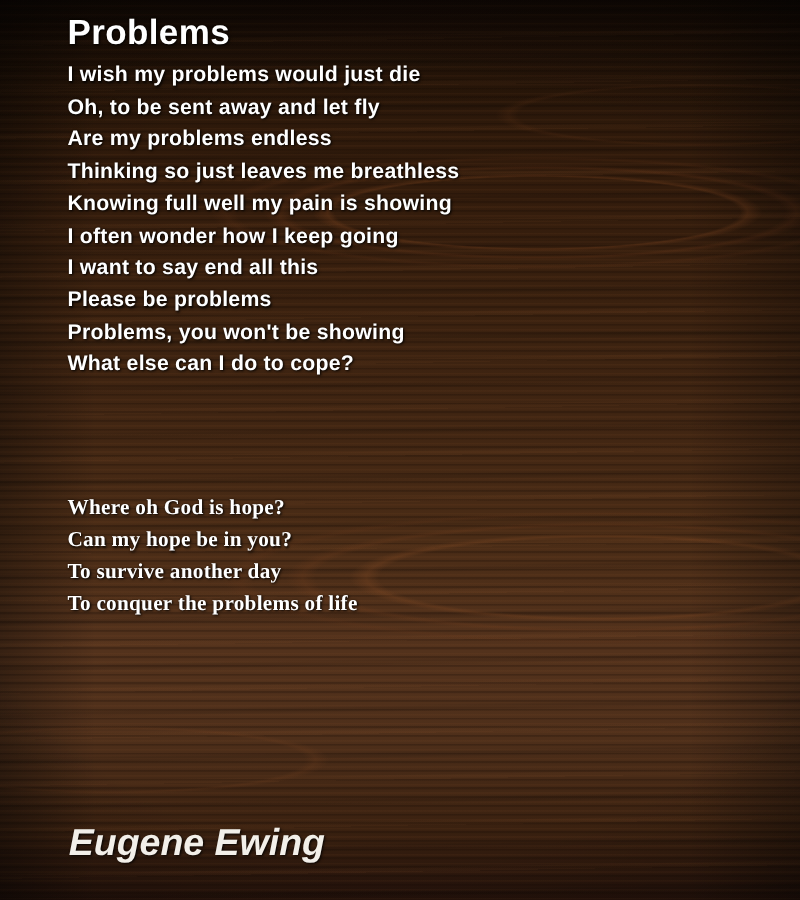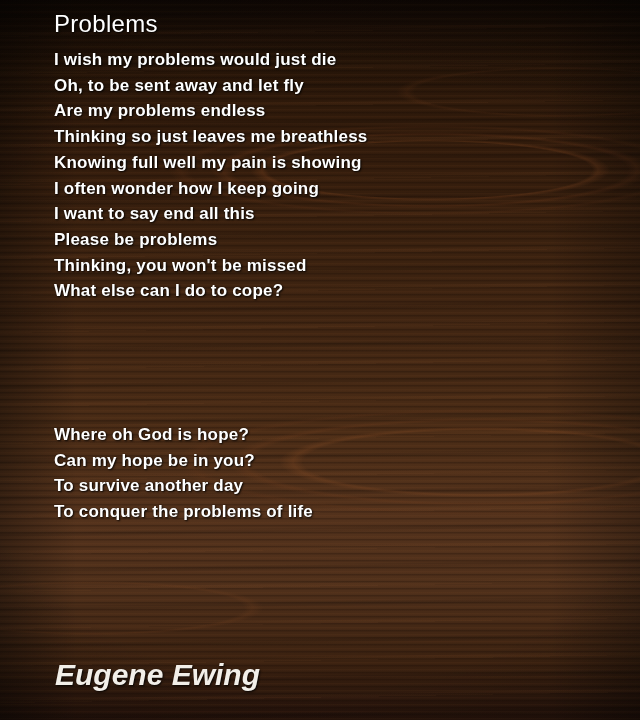--- a/index.html
+++ b/index.html
@@ -39,38 +39,38 @@
         #1b0e06 0%, #2a1709 9%, #331c0c 22%, #3a210f 34%,
         #402512 46%, #4a2c16 60%, #53321c 72%, #4e2f1a 82%,
         #3a2110 92%, #22110a 100%);
   }
   .poem-title {
     position: absolute;
     left: 54px;
     top: 10px;
     margin: 0;
     color: #ffffff;
-    font-size: 24px;
-    font-weight: normal;
+    font-size: 28px;
+    font-weight: bold;
     letter-spacing: 0.3px;
     text-shadow: 1px 1px 2px rgba(0,0,0,0.85), 0 0 1px rgba(0,0,0,0.6);
   }
   .stanza {
     position: absolute;
     left: 54px;
     color: #ffffff;
     font-size: 17px;
     font-weight: bold;
     line-height: 25.7px;
     letter-spacing: 0.2px;
     text-shadow: 1px 1px 2px rgba(0,0,0,0.85), 0 0 1px rgba(0,0,0,0.6);
   }
   .stanza p { margin: 0; }
   .stanza-1 { top: 47px; }
-  .stanza-2 { top: 422px; }
+  .stanza-2 { top: 393px; font-family: Liberation Serif, serif; }
   .poem-author {
     position: absolute;
     left: 55px;
     top: 658px;
     color: #f2efe9;
     font-size: 30px;
     font-style: italic;
     font-weight: bold;
     text-shadow: 1px 1px 2px rgba(0,0,0,0.8);
   }
@@ -84,21 +84,21 @@
 
   <div class="stanza stanza-1">
     <p>I wish my problems would just die</p>
     <p>Oh, to be sent away and let fly</p>
     <p>Are my problems endless</p>
     <p>Thinking so just leaves me breathless</p>
     <p>Knowing full well my pain is showing</p>
     <p>I often wonder how I keep going</p>
     <p>I want to say end all this</p>
     <p>Please be problems</p>
-    <p>Thinking, you won't be missed</p>
+    <p>Problems, you won't be showing</p>
     <p>What else can I do to cope?</p>
   </div>
 
   <div class="stanza stanza-2">
     <p>Where oh God is hope?</p>
     <p>Can my hope be in you?</p>
     <p>To survive another day</p>
     <p>To conquer the problems of life</p>
   </div>
 

